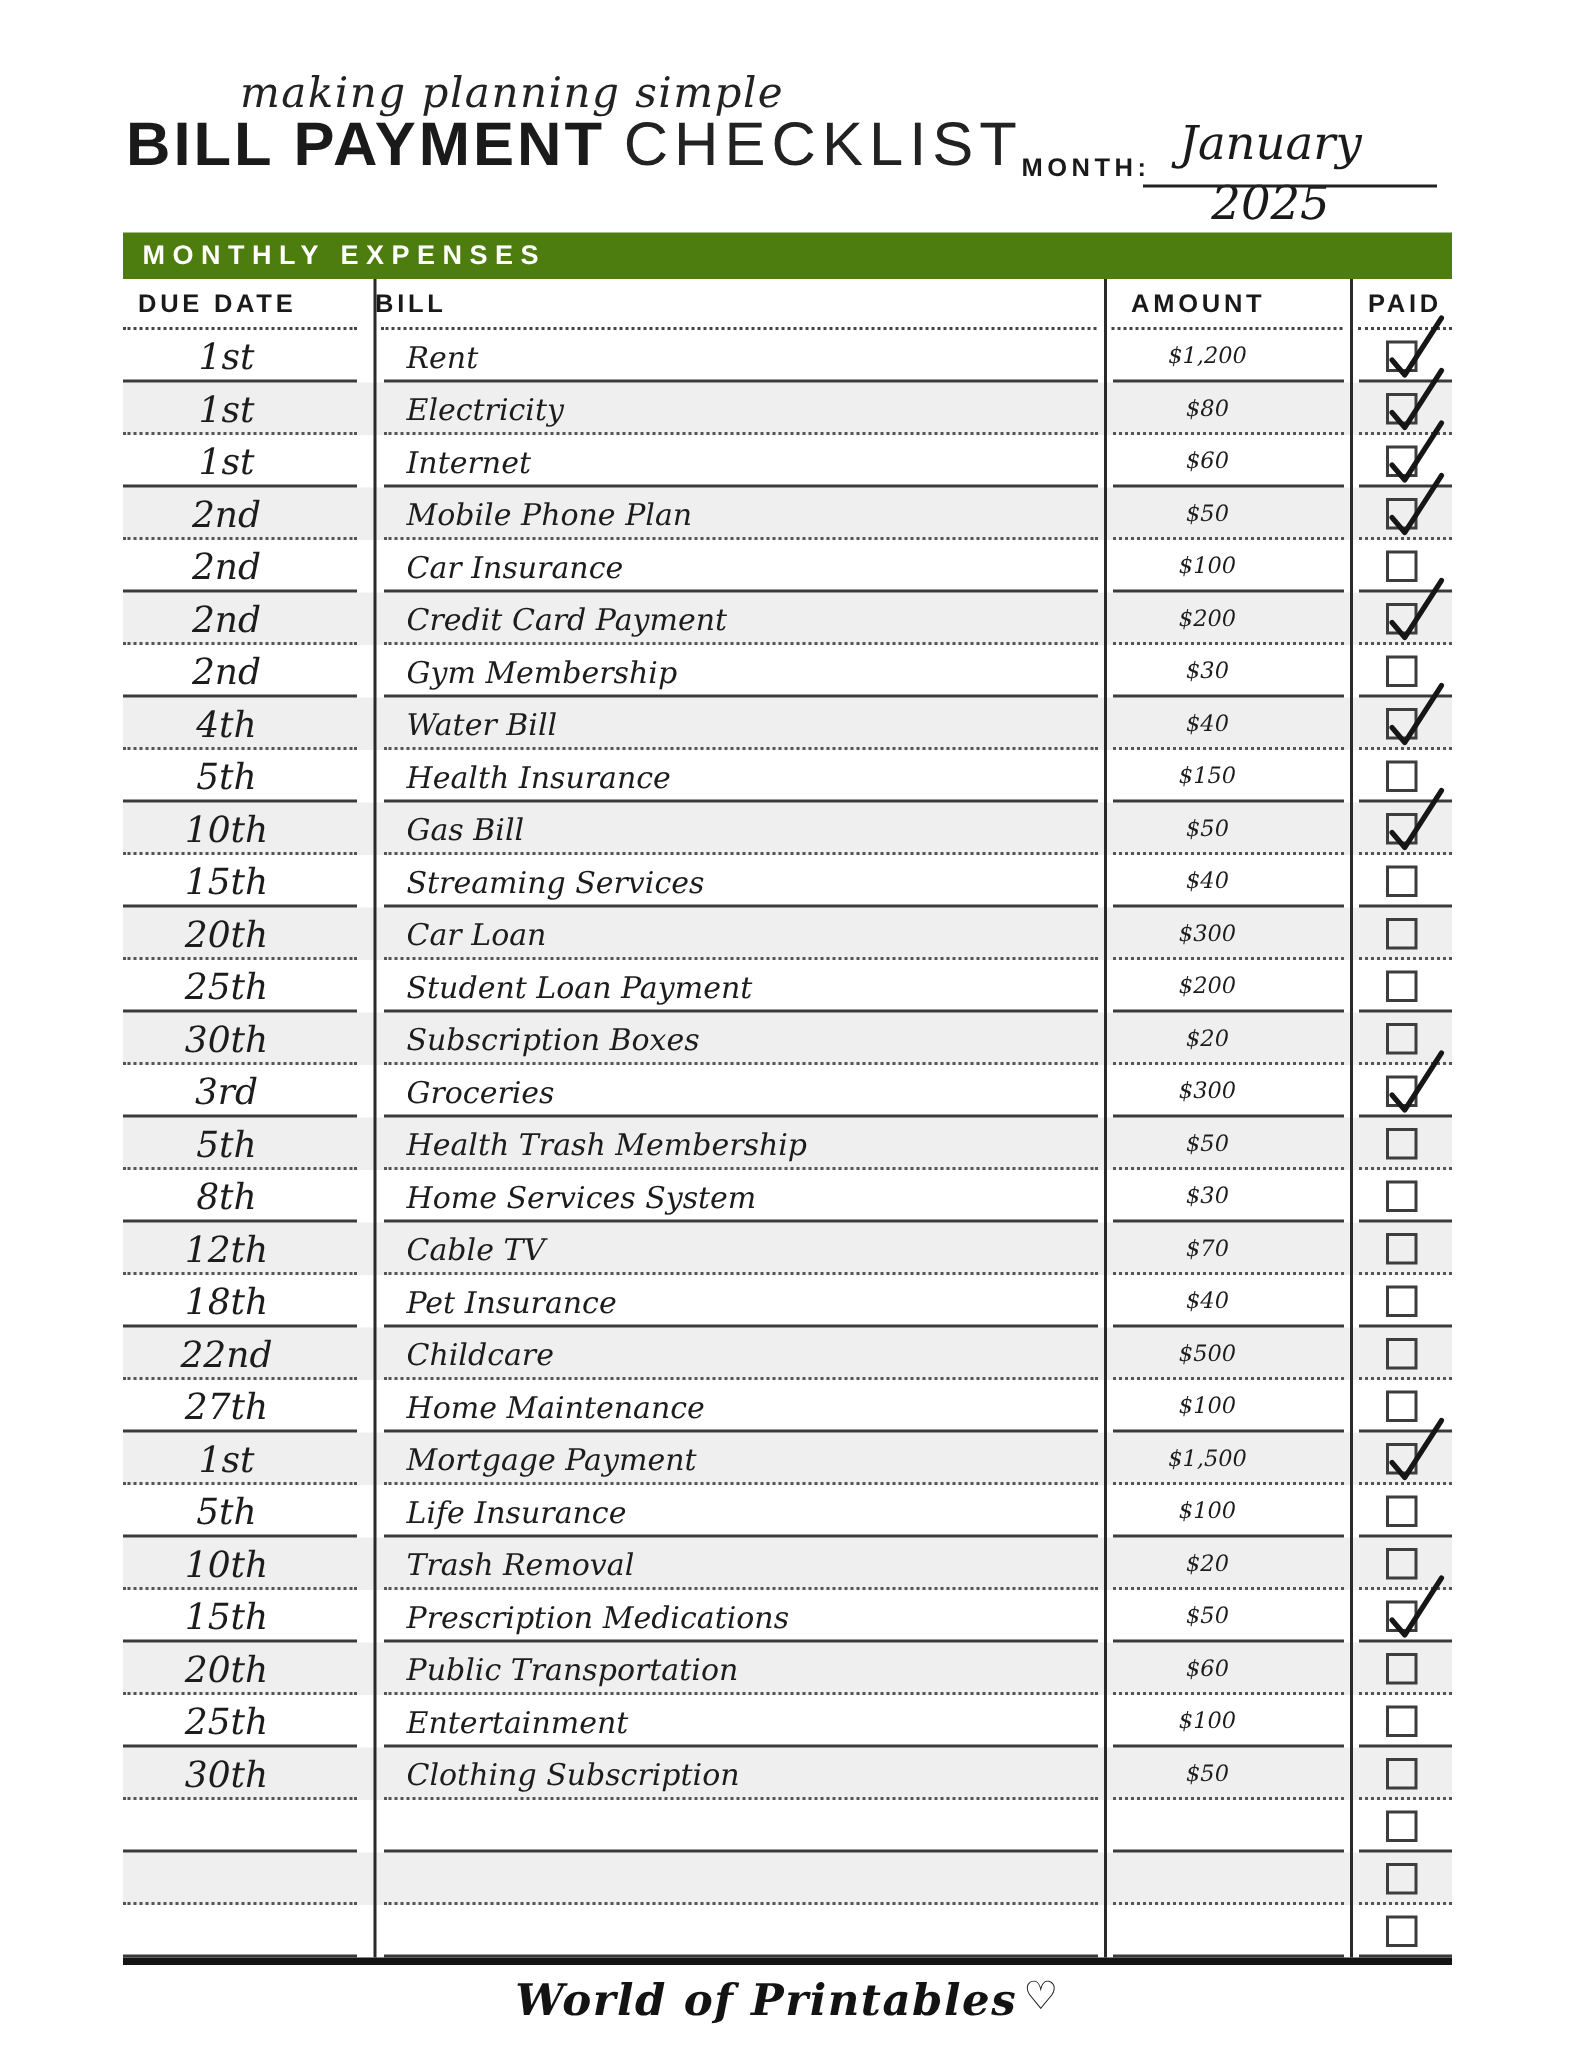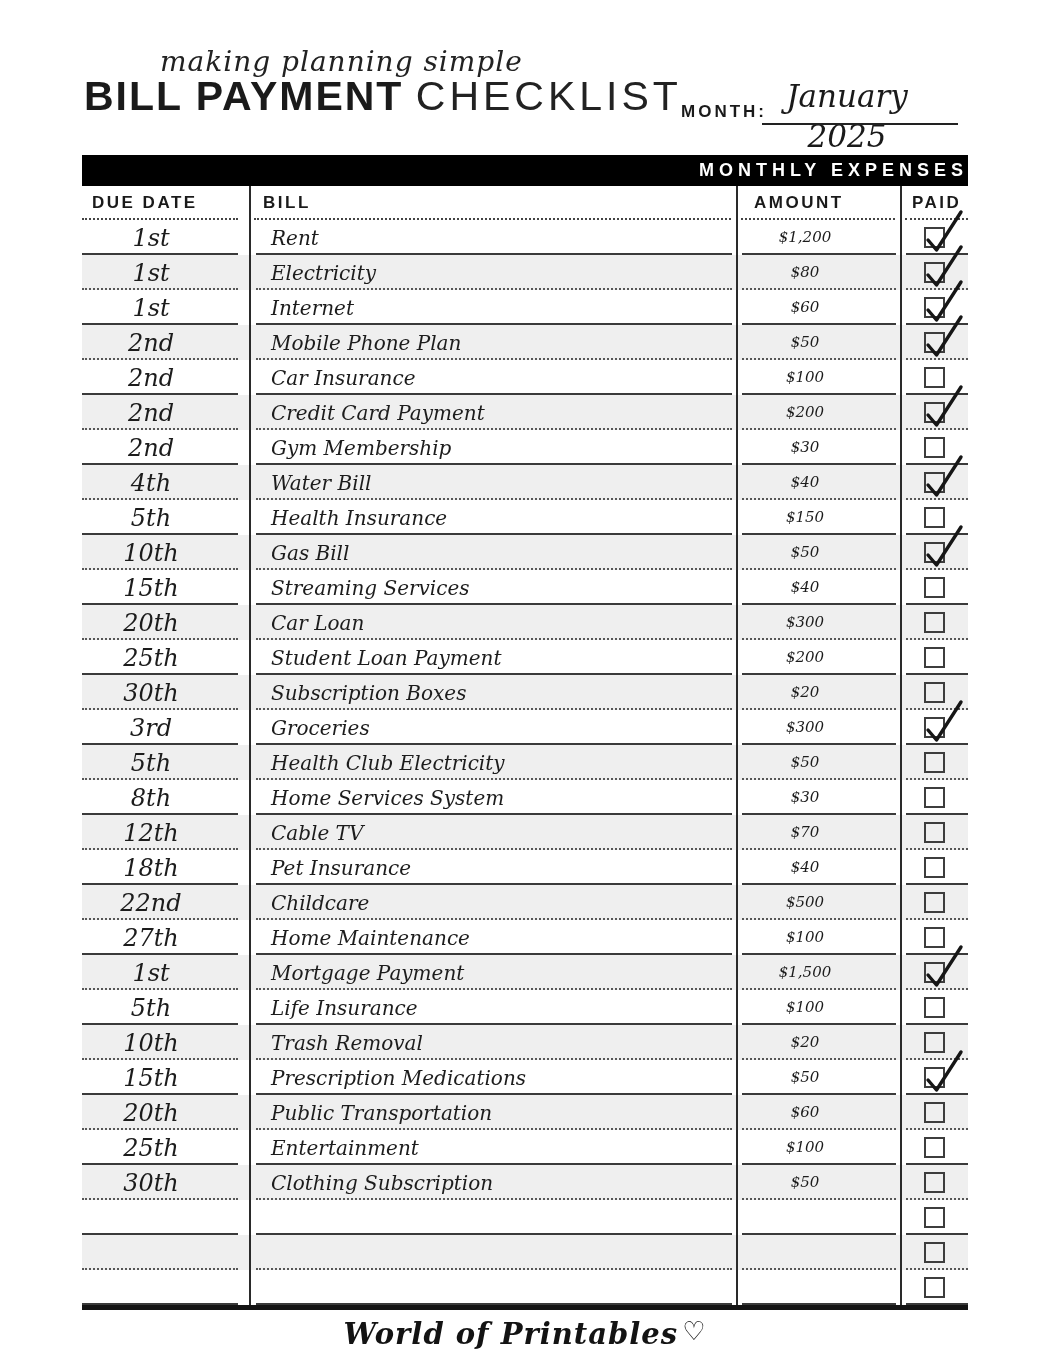--- a/index.html
+++ b/index.html
@@ -16,32 +16,32 @@
 
   .month-label { position:absolute; left:681px; top:102px; font-weight:bold; font-size:17px;
                  letter-spacing:3px; }
   .month-value { position:absolute; left:752px; top:76px; width:190px; text-align:center;
                  font:italic 31px/1.3 "DejaVu Serif", serif; }
   .month-line  { position:absolute; left:762px; top:123px; width:196px; height:0;
                  border-top:2px solid #222; }
 
   
   .table { position:absolute; left:82px; top:155px; width:886px; }
-  .section-bar { height:31px; background:#000000; color:#fff; font-weight:bold; font-size:18px;
-                 line-height:31px; letter-spacing:5px; padding-left:13px;text-align:right; }
+  .section-bar { height:31px; background:#4d7c0f; color:#fff; font-weight:bold; font-size:18px;
+                 line-height:31px; letter-spacing:5px; padding-left:13px; }
 
   .tbody-wrap { position:relative;text-align:center; }
   .vline { position:absolute; top:0; bottom:0; width:2px; background:#2a2a2a; z-index:3; }
   .vline.v1 { left:167px; } .vline.v2 { left:654px; } .vline.v3 { left:818px; }
 
   .hrow, .row { display:grid; grid-template-columns:168px 487px 164px 67px; }
   .hrow { height:34px; align-items:center; }
   .hrow .hcell { position:relative; height:100%; display:flex; align-items:center;
                  font-weight:bold; font-size:17px; letter-spacing:2.5px; }
-  .h-due { padding-left:10px; } .h-bill { padding-left:13px; }
+  .h-due { padding-left:10px; } .h-bill { padding-left:0; }
   .h-amt { padding-left:17px; } .h-paid { padding-left:11px; }
   .hcell::after { content:""; position:absolute; bottom:0; left:4px; right:6px;
                   border-bottom:2px dotted #444; }
   .h-due::after { left:0; right:12px; } .h-paid::after { right:0; }
 
   .row { height:35px; }
   .row.g { background:#efefef; }
   .cell { position:relative; height:100%; display:flex; align-items:center; overflow:visible;
           font:italic 25px/1 "DejaVu Serif", serif; color:#1c1c1c; }
   .c-due  { justify-content:center; padding-right:30px; font-size:24px; }
@@ -272,21 +272,21 @@
       <div class="cb checked">
         <svg width="44" height="48" viewBox="0 0 44 48">
           <path d="M6 33 L14.5 43 L39 5" fill="none" stroke="#161616" stroke-width="3.4" stroke-linecap="round" stroke-linejoin="round"></path>
         </svg>
       </div>
     </div>
   </div>
 
   <div class="row g">
     <div class="cell c-due">5th</div>
-    <div class="cell c-bill">Health Club Electricity</div>
+    <div class="cell c-bill">Health Trash Membership</div>
     <div class="cell c-amt">$50</div>
     <div class="cell c-paid">
       <div class="cb">
         
       </div>
     </div>
   </div>
 
   <div class="row w">
     <div class="cell c-due">8th</div>

